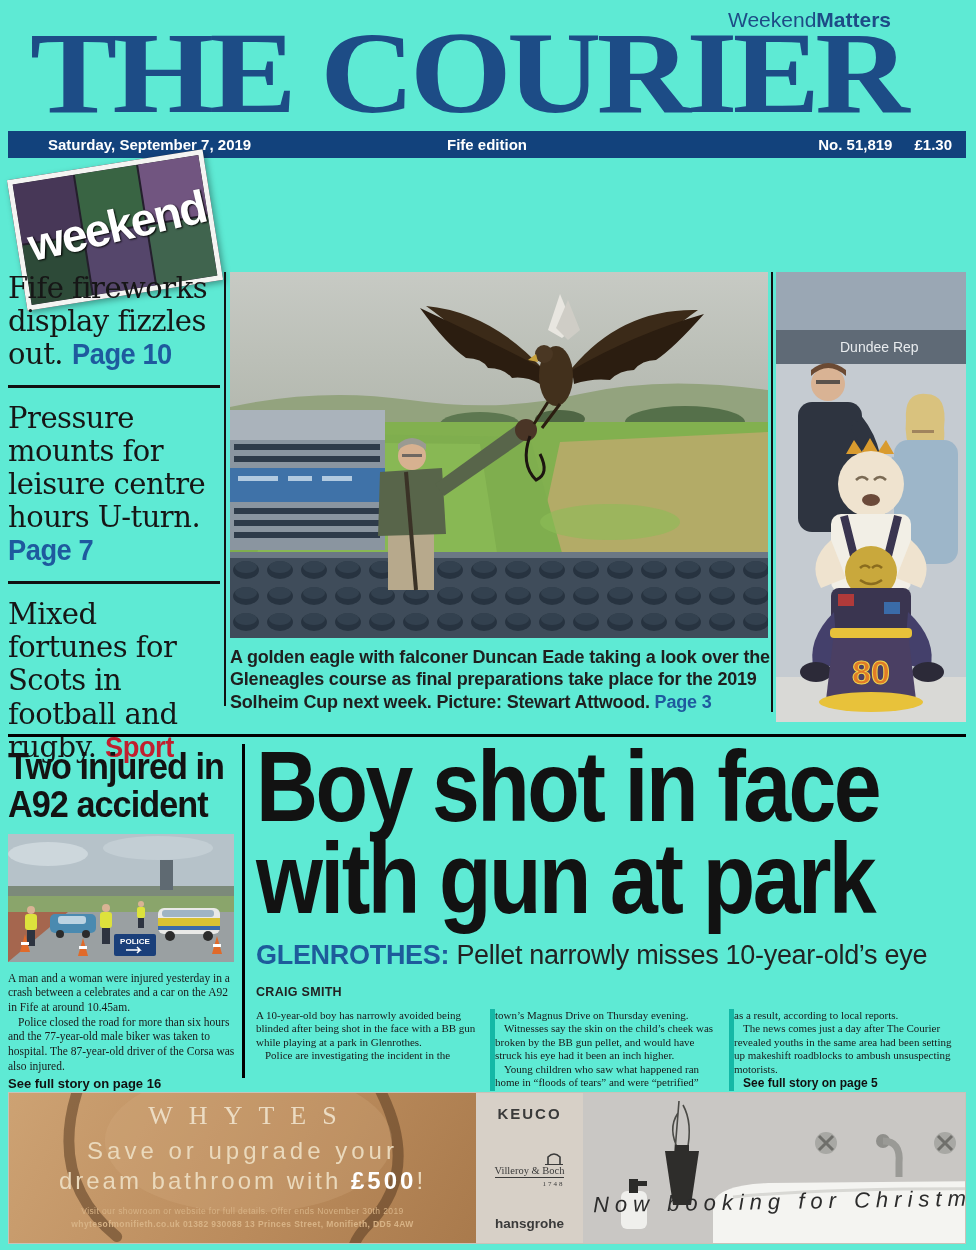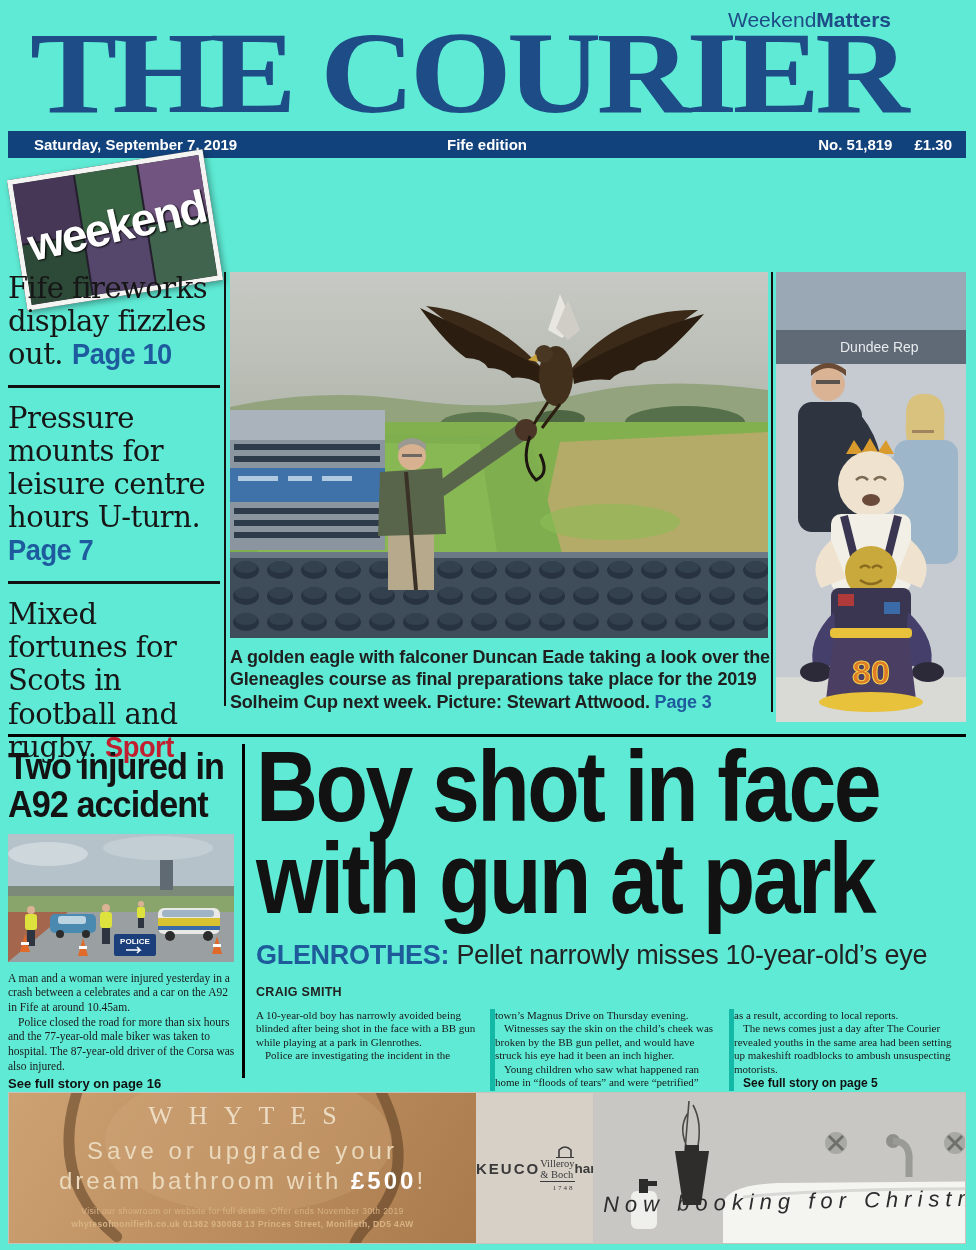--- a/index.html
+++ b/index.html
@@ -11,21 +11,21 @@
   .wm{left:728px;top:8px;font-size:21px;color:#1d4c86;}
   .wm .bold{font-weight:bold;}
   .logo{left:30px;top:14px;width:940px;color:#1d4c86;
         font-family:"Liberation Serif",serif;font-weight:bold;font-size:142px;
         line-height:1;letter-spacing:-5px;transform:scale(0.92,0.82);transform-origin:left top;
         white-space:nowrap;}
 
   
   .datebar{left:8px;top:131px;width:958px;height:27px;background:#12427c;color:#fff;
            display:flex;align-items:center;font-size:15px;font-weight:bold;}
-  .datebar .left{padding-left:26px;}
+  .datebar .left{padding-left:40px;}
   .datebar .center{position:absolute;left:0;right:0;text-align:center;}
   .datebar .right{margin-left:auto;padding-right:14px;display:flex;gap:22px;position:relative;}
 
   
   .banner{left:8px;top:172px;width:958px;height:86px;background:#b5cc34;}
   .banner-text{position:absolute;left:228px;top:9px;font-size:29px;line-height:1.18;color:#1c2a08;}
   .banner-text .lead{font-weight:bold;color:#0d1400;letter-spacing:-0.5px;}
   .mag{left:16px;top:164px;width:188px;height:122px;transform:rotate(-9deg);
        background:#241f2c;border:5px solid #f4f4f2;box-shadow:2px 3px 6px rgba(0,0,0,.35);overflow:hidden;}
   .mag .tiles{position:absolute;inset:0;display:grid;grid-template-columns:1fr 1fr 1fr;grid-template-rows:1fr 1fr;gap:2px;}
@@ -89,21 +89,21 @@
   .ad-brand{position:absolute;left:0;right:0;top:8px;text-align:center;color:#ecdcc3;
             font-family:"Liberation Serif",serif;font-size:26px;letter-spacing:16px;text-indent:16px;}
   .ad-line1{position:absolute;left:0;right:0;top:44px;text-align:center;color:#ead9bc;
             font-size:24px;letter-spacing:4px;}
   .ad-line2{position:absolute;left:0;right:0;top:74px;text-align:center;color:#ead9bc;
             font-size:24px;letter-spacing:3px;}
   .ad-line2 .amount{color:#ffffff;font-weight:bold;}
   .ad-small{position:absolute;left:0;right:0;top:112px;text-align:center;color:#d8b386;
             font-size:8.5px;letter-spacing:0.4px;line-height:1.5;}
   .ad-small .l2{font-weight:bold;}
-  .ad-mid{position:relative;width:117px;height:100%;background:#d7d0c7;display:flex;
+  .ad-mid{position:relative;width:107px;height:100%;background:#d7d0c7;display:flex;flex-direction:column;
           align-items:center;justify-content:space-between;padding:12px 0;box-sizing:border-box;color:#3a3a3a;}
   .logo-keuco{font-size:15px;font-weight:bold;letter-spacing:2px;}
   .logo-vb{display:flex;flex-direction:column;align-items:flex-end;font-family:"Liberation Serif",serif;font-size:10.5px;}
   .logo-vb .vbname{border-bottom:1px solid #3a3a3a;padding-bottom:1px;}
   .logo-vb .vbyear{font-size:7px;letter-spacing:2px;margin-top:2px;}
   .logo-hg{font-size:13.5px;font-weight:bold;}
   .ad-right{position:relative;flex:1;height:100%;overflow:hidden;
             background:linear-gradient(180deg,#d2d1cd 0%,#c6c5c1 70%,#bdbcb8 100%);}
   .ad-script{position:absolute;left:10px;right:6px;top:96px;color:#2c2c2c;font-style:italic;
              font-size:22px;letter-spacing:6px;white-space:nowrap;transform:rotate(-1deg);}

